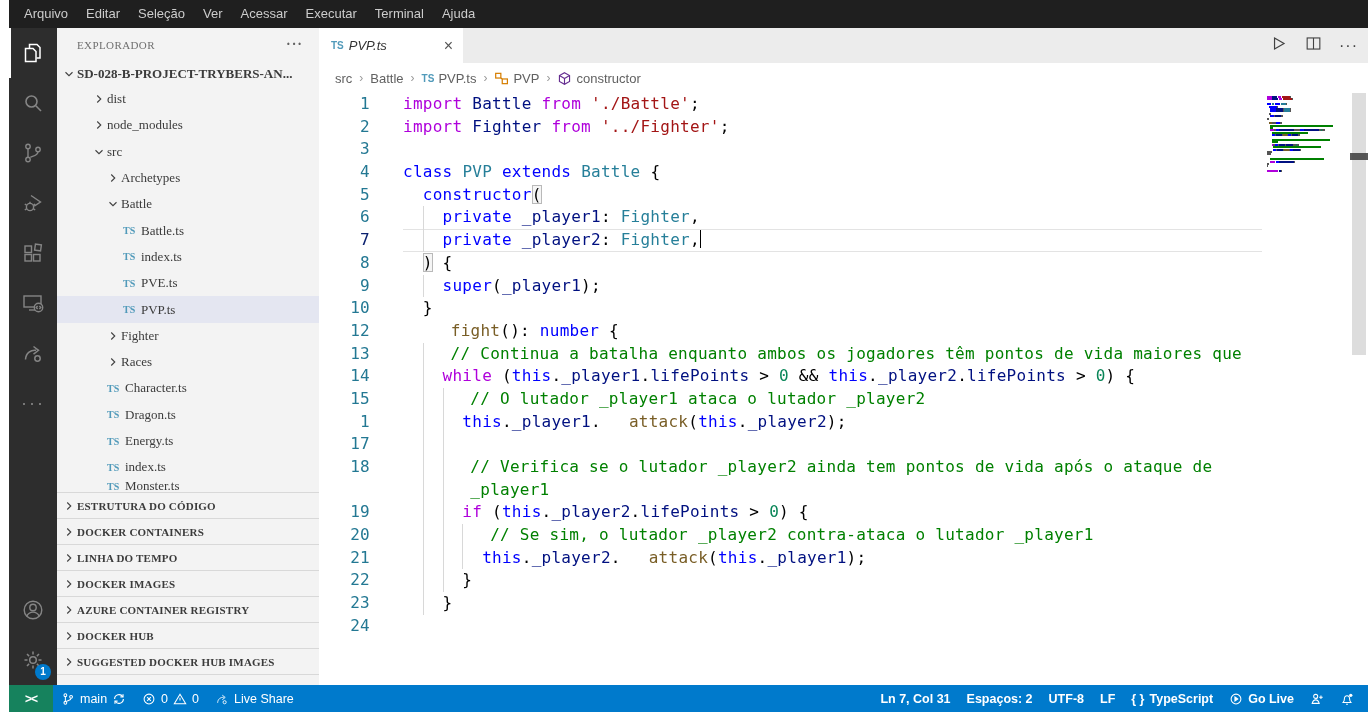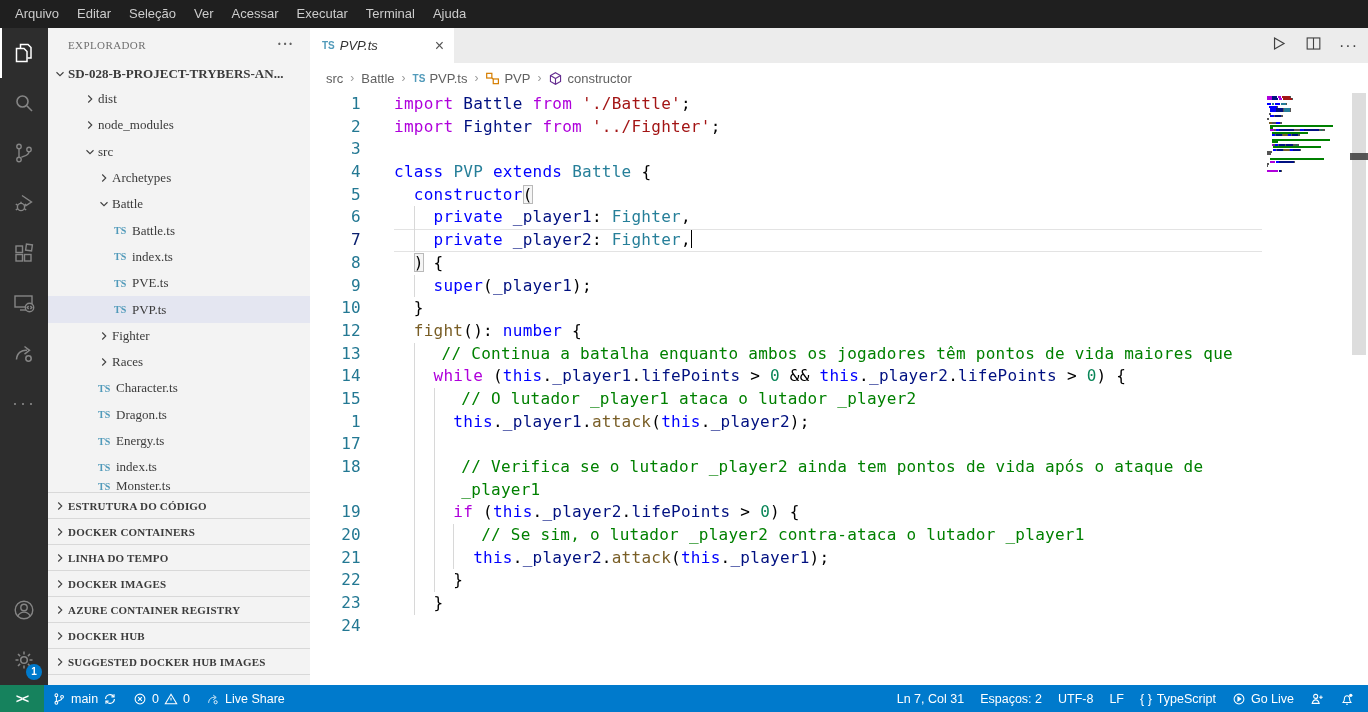--- a/index.html
+++ b/index.html
@@ -1,17 +1,17 @@
 <!DOCTYPE html>
 <html><head>
 <meta charset="utf-8">
 <style>
   * { margin:0; padding:0; box-sizing:border-box; }
   html,body { width:1368px; height:712px; overflow:hidden; font-family:"Liberation Sans","DejaVu Sans",sans-serif; background:#fff; }
-  #app { width:1368px; height:712px; display:flex; flex-direction:column; position:relative; }
+  #app { width:1368px; height:712px; display:flex; flex-direction:column; position:relative;padding-left:9px; }
 
   
   #titlebar { height:28px; background:#1f1f1f; display:flex; align-items:center; padding-left:6px; flex:0 0 28px; }
   .menu-item { color:#cccccc; font-size:13px; padding:0 9px; line-height:28px; cursor:default; }
 
   
   #main { flex:1; display:flex; min-height:0; }
 
   
   #activitybar { width:48px; background:#2d2d2d; display:flex; flex-direction:column; flex:0 0 48px; }
@@ -56,40 +56,40 @@
 
   #editor-body { flex:1; display:flex; min-height:0; position:relative; }
   #code-scroll { flex:1; overflow:hidden; min-width:0; }
   .code-row { display:flex; height:22.7px; position:relative; }
   .gutter { width:84px; flex:0 0 84px; text-align:right; padding-right:33px; font-family:"DejaVu Sans Mono",monospace; font-size:16px; letter-spacing:0.26px; color:#237893; line-height:22.7px; }
   .code-row.active .gutter { color:#0b216f; }
   .code-line { flex:1; position:relative; white-space:pre; font-family:"DejaVu Sans Mono",monospace; font-size:16px; letter-spacing:0.26px; line-height:22.7px; color:#000; }
   .code-row.active .code-line { box-shadow:inset 0 1px 0 0 #e3e3e3, inset 0 -1px 0 0 #e3e3e3; }
   .guide { position:absolute; top:0; bottom:0; width:1px; background:#d8d8d8; }
   .tk-kp { color:#af00db; } .tk-kb { color:#0000ff; } .tk-ty { color:#267f99; }
-  .tk-vr { color:#001080; } .tk-fn { color:#795e26; } .tk-st { color:#a31515; }
+  .tk-vr { color:#001080; } .tk-fn { color:#795e26;margin-left:28px; } .tk-st { color:#a31515; }
   .tk-cm { color:#008000;margin-left:8px; } .tk-nu { color:#098658; } .tk-pl { color:#000000; }
   .tk-bm { color:#000; box-shadow:inset 0 0 0 1px #b9b9b9; background:rgba(185,185,185,0.15); }
   .cursor-caret { display:inline-block; width:0; height:18px; border-left:1.6px solid #000; vertical-align:-3px; }
 
   
   #minimap { width:88px; flex:0 0 88px; padding:3px 2px 0 5px; overflow:hidden; }
   .mrow { height:2px; margin-bottom:0.4px; white-space:nowrap; overflow:hidden; }
   .mrow span { display:inline-block; height:2px; vertical-align:top; }
   #vscrollbar { width:18px; flex:0 0 18px; position:relative; }
   #scroll-thumb { position:absolute; top:0; left:2px; right:2px; height:262px; background:rgba(100,100,100,0.22); }
   #overview-marker { position:absolute; top:60px; left:0; right:0; height:7px; background:rgba(60,60,60,0.85); }
 
   
   #statusbar { height:27px; background:#007acc; color:#ffffff; display:flex; align-items:stretch; font-size:12.5px; flex:0 0 27px; }
   #remote-ind { background:#16825d; width:44px; display:flex; align-items:center; justify-content:center; font-weight:700; font-size:12px; letter-spacing:-1px; }
   .sb-group { display:flex; align-items:stretch; }
   .sb-item { display:flex; align-items:center; gap:5px; padding:0 8px; white-space:nowrap; }
   .sb-item svg { width:14px; height:14px; display:block; }
-  #sb-right { margin-left:auto; display:flex; align-items:stretch; padding-right:6px; }
+  #sb-right { margin-left:auto; display:flex; align-items:stretch; padding-right:6px;font-weight:bold; }
 </style>
 </head>
 <body>
 
 <div id="app">
   <div id="titlebar">
       <span class="menu-item">Arquivo</span>
       <span class="menu-item">Editar</span>
       <span class="menu-item">Seleção</span>
       <span class="menu-item">Ver</span>

